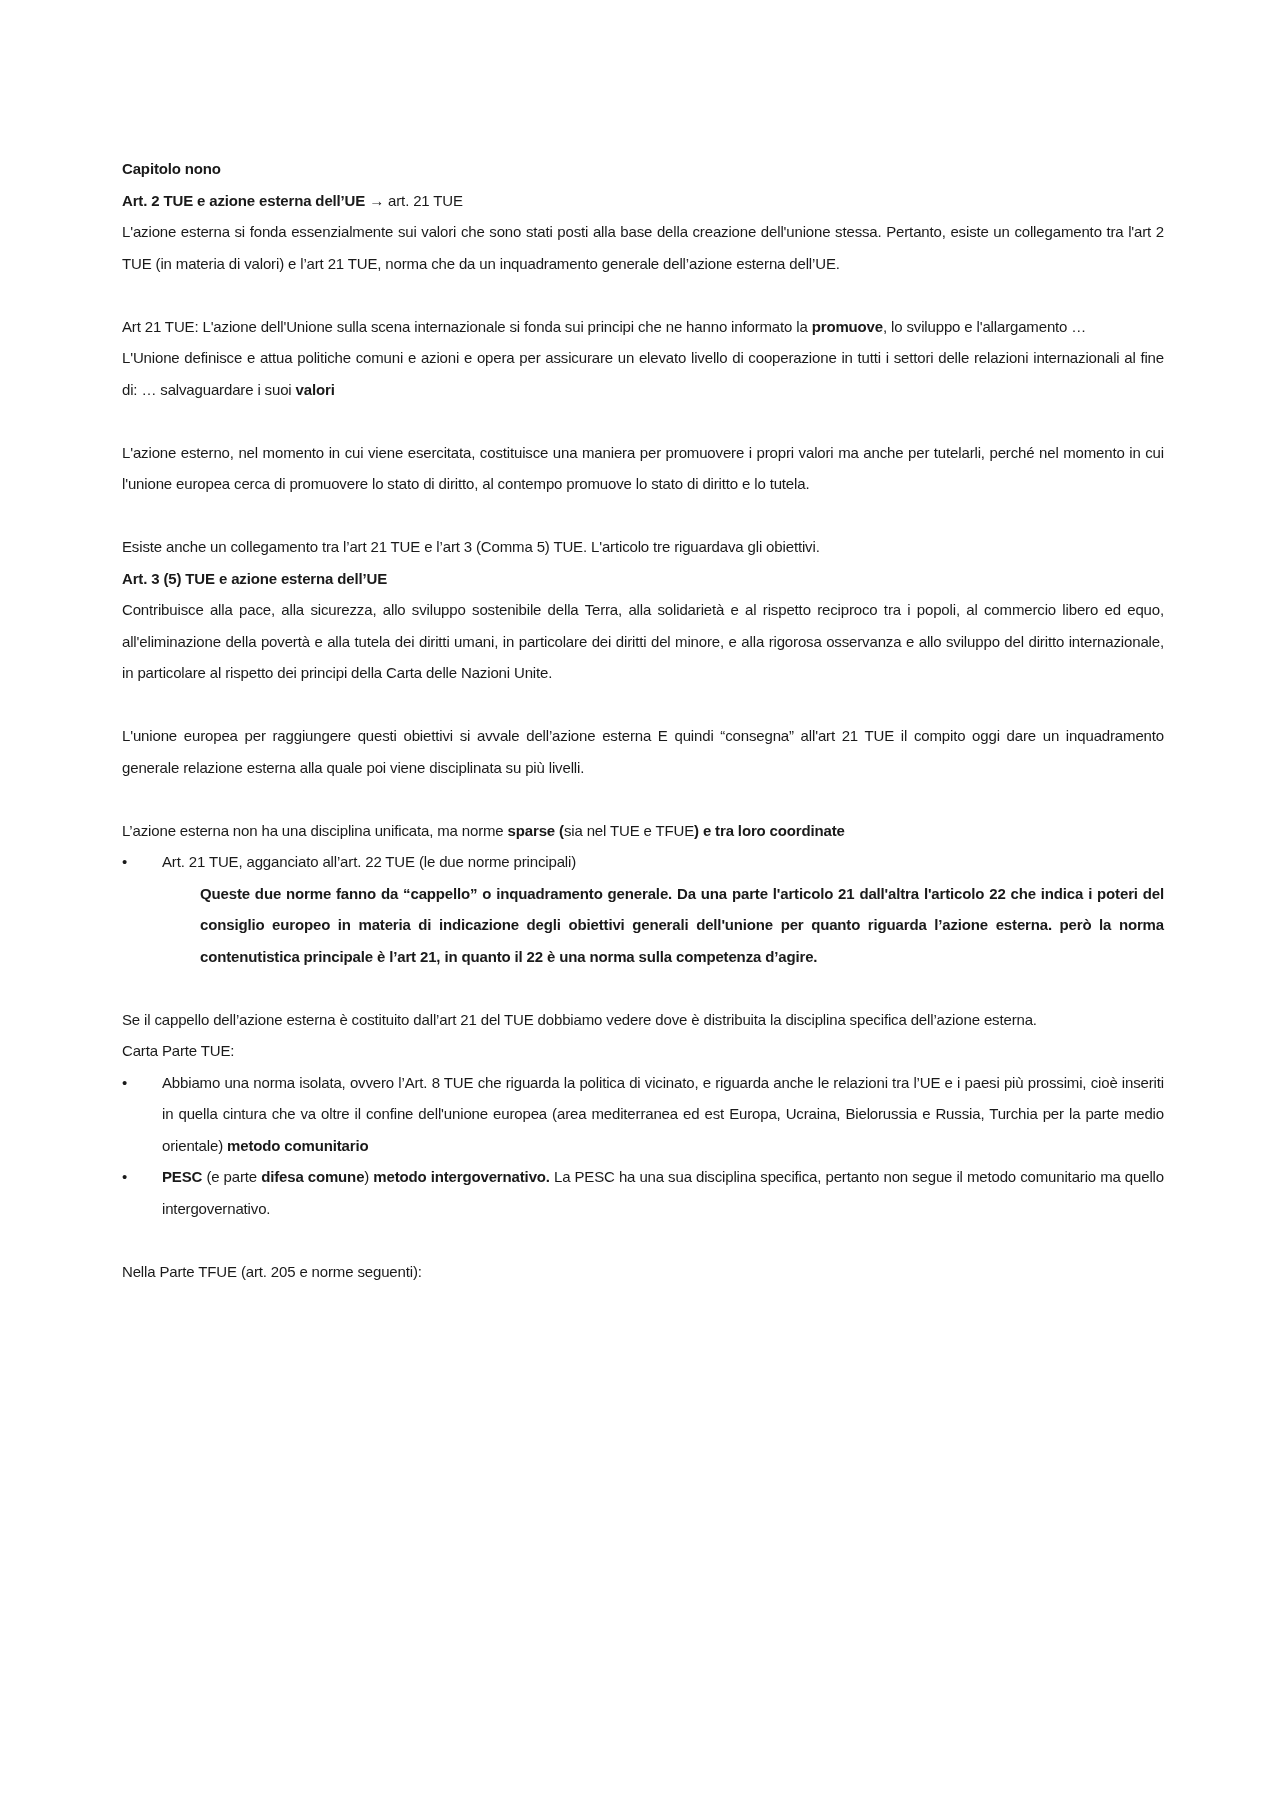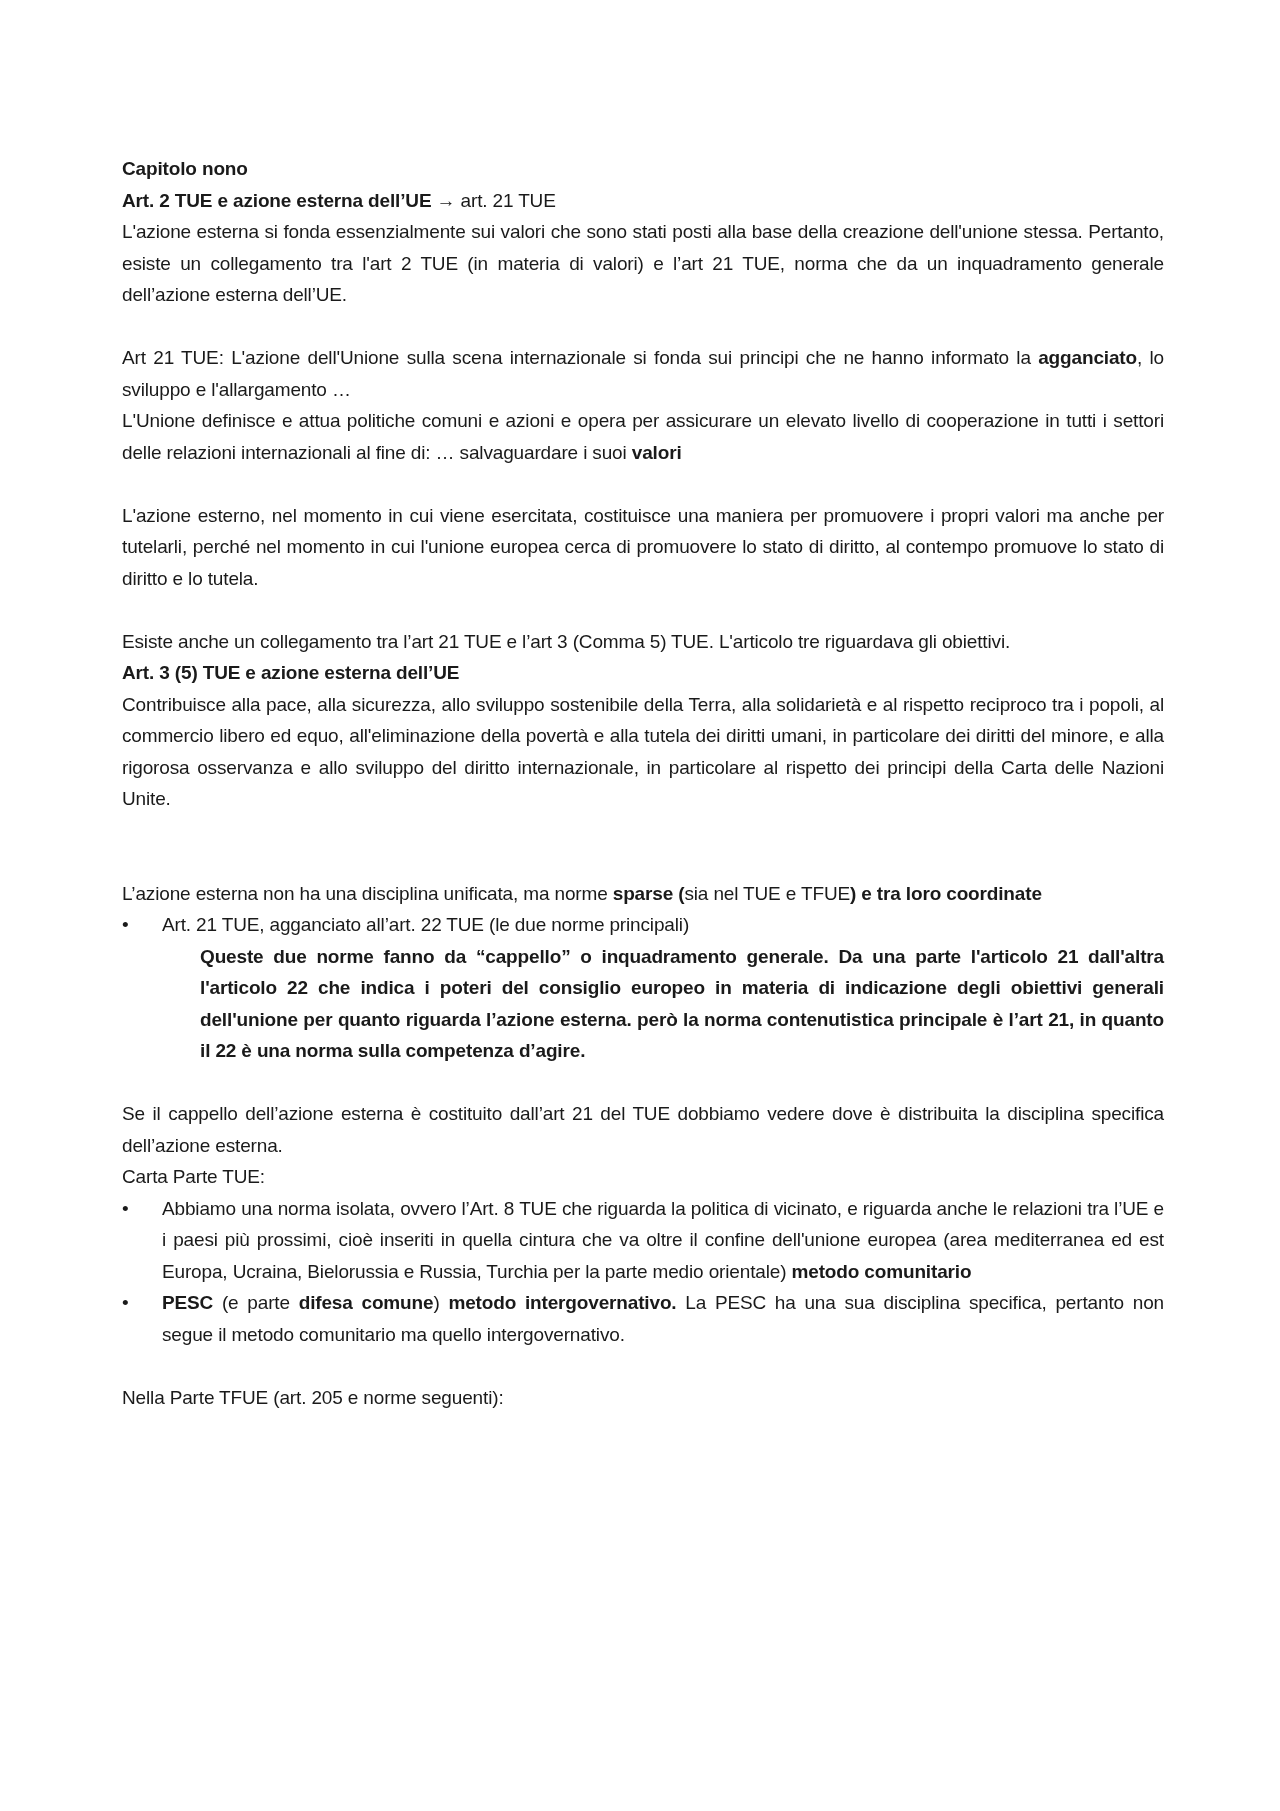--- a/index.html
+++ b/index.html
@@ -1,48 +1,49 @@
 <!DOCTYPE html>
 <html><head>
 <meta charset="utf-8">
 <style>
   html, body { margin:0; padding:0; background:#ffffff; }
   body { width:1280px; height:1811px; position:relative; overflow:hidden; }
   .page {
     position:absolute; left:122px; top:153px; width:1042px;
     font-family: "Liberation Sans", sans-serif;
-    font-size:19px; line-height:31.5px; color:#1a1a1a;
+    font-size:15px; line-height:31.5px; color:#1a1a1a;
     letter-spacing:-0.15px;
   }
   .p { margin:0; text-align:justify; }
   .p.left { text-align:left; }
   .gap { height:31.5px; }
   b { font-weight:bold; }
   .bullet { position:relative; padding-left:40px; text-align:justify; }
   .bullet .dot { position:absolute; left:0; top:0; width:40px; }
   .indent { padding-left:78px; text-align:justify;font-weight:bold; }
   .arrow { font-weight:bold; }
 </style>
 </head>
 <body>
 
 <div class="page">
   <p class="p left"><b>Capitolo nono</b></p>
   <p class="p left"><b>Art. 2 TUE e azione esterna dell’UE</b> <span class="arrow">→</span><span> art. 21 TUE</span></p>
   <p class="p">L'azione esterna si fonda essenzialmente sui valori che sono stati posti alla base della creazione dell'unione stessa. Pertanto, esiste un collegamento tra l'art 2 TUE (in materia di valori) e l’art 21 TUE, norma che da un inquadramento generale dell’azione esterna dell’UE.</p>
   <div class="gap"></div>
-  <p class="p"><span>Art 21 TUE: L'azione dell'Unione sulla scena internazionale si fonda sui principi che ne hanno informato la </span><b>agganciato</b><span>, lo sviluppo e l'allargamento …</span></p>
+  <p class="p"><span>Art 21 TUE: L'azione dell'Unione sulla scena internazionale si fonda sui principi che ne hanno informato la </span><b>promuove</b><span>, lo sviluppo e l'allargamento …</span></p>
   <p class="p"><span>L'Unione definisce e attua politiche comuni e azioni e opera per assicurare un elevato livello di cooperazione in tutti i settori delle relazioni internazionali al fine di: … salvaguardare i suoi </span><b>valori</b></p>
   <div class="gap"></div>
   <p class="p">L'azione esterno, nel momento in cui viene esercitata, costituisce una maniera per promuovere i propri valori ma anche per tutelarli, perché nel momento in cui l'unione europea cerca di promuovere lo stato di diritto, al contempo promuove lo stato di diritto e lo tutela.</p>
   <div class="gap"></div>
   <p class="p left">Esiste anche un collegamento tra l’art 21 TUE e l’art 3 (Comma 5) TUE. L'articolo tre riguardava gli obiettivi.</p>
   <p class="p left"><b>Art. 3 (5) TUE e azione esterna dell’UE</b></p>
   <p class="p">Contribuisce alla pace, alla sicurezza, allo sviluppo sostenibile della Terra, alla solidarietà e al rispetto reciproco tra i popoli, al commercio libero ed equo, all'eliminazione della povertà e alla tutela dei diritti umani, in particolare dei diritti del minore, e alla rigorosa osservanza e allo sviluppo del diritto internazionale, in particolare al rispetto dei principi della Carta delle Nazioni Unite.</p>
   <div class="gap"></div>
+  <p class="p">L'unione europea per raggiungere questi obiettivi si avvale dell’azione esterna E quindi “consegna” all'art 21 TUE il compito oggi dare un inquadramento generale relazione esterna alla quale poi viene disciplinata su più livelli.</p>
   <div class="gap"></div>
   <p class="p"><span>L’azione esterna non ha una disciplina unificata, ma norme </span><b>sparse (</b><span>sia nel TUE e TFUE</span><b>) e tra loro coordinate</b></p>
   <div class="bullet">
     <span class="dot">•</span>
     <span>Art. 21 TUE, agganciato all’art. 22 TUE (le due norme principali)</span>
   </div>
   <p class="p indent">Queste due norme fanno da “cappello” o inquadramento generale. Da una parte l'articolo 21 dall'altra l'articolo 22 che indica i poteri del consiglio europeo in materia di indicazione degli obiettivi generali dell'unione per quanto riguarda l’azione esterna. però la norma contenutistica principale è l’art 21, in quanto il 22 è una norma sulla competenza d’agire.</p>
   <div class="gap"></div>
   <p class="p">Se il cappello dell’azione esterna è costituito dall’art 21 del TUE dobbiamo vedere dove è distribuita la disciplina specifica dell’azione esterna.</p>
   <p class="p left">Carta Parte TUE:</p>

